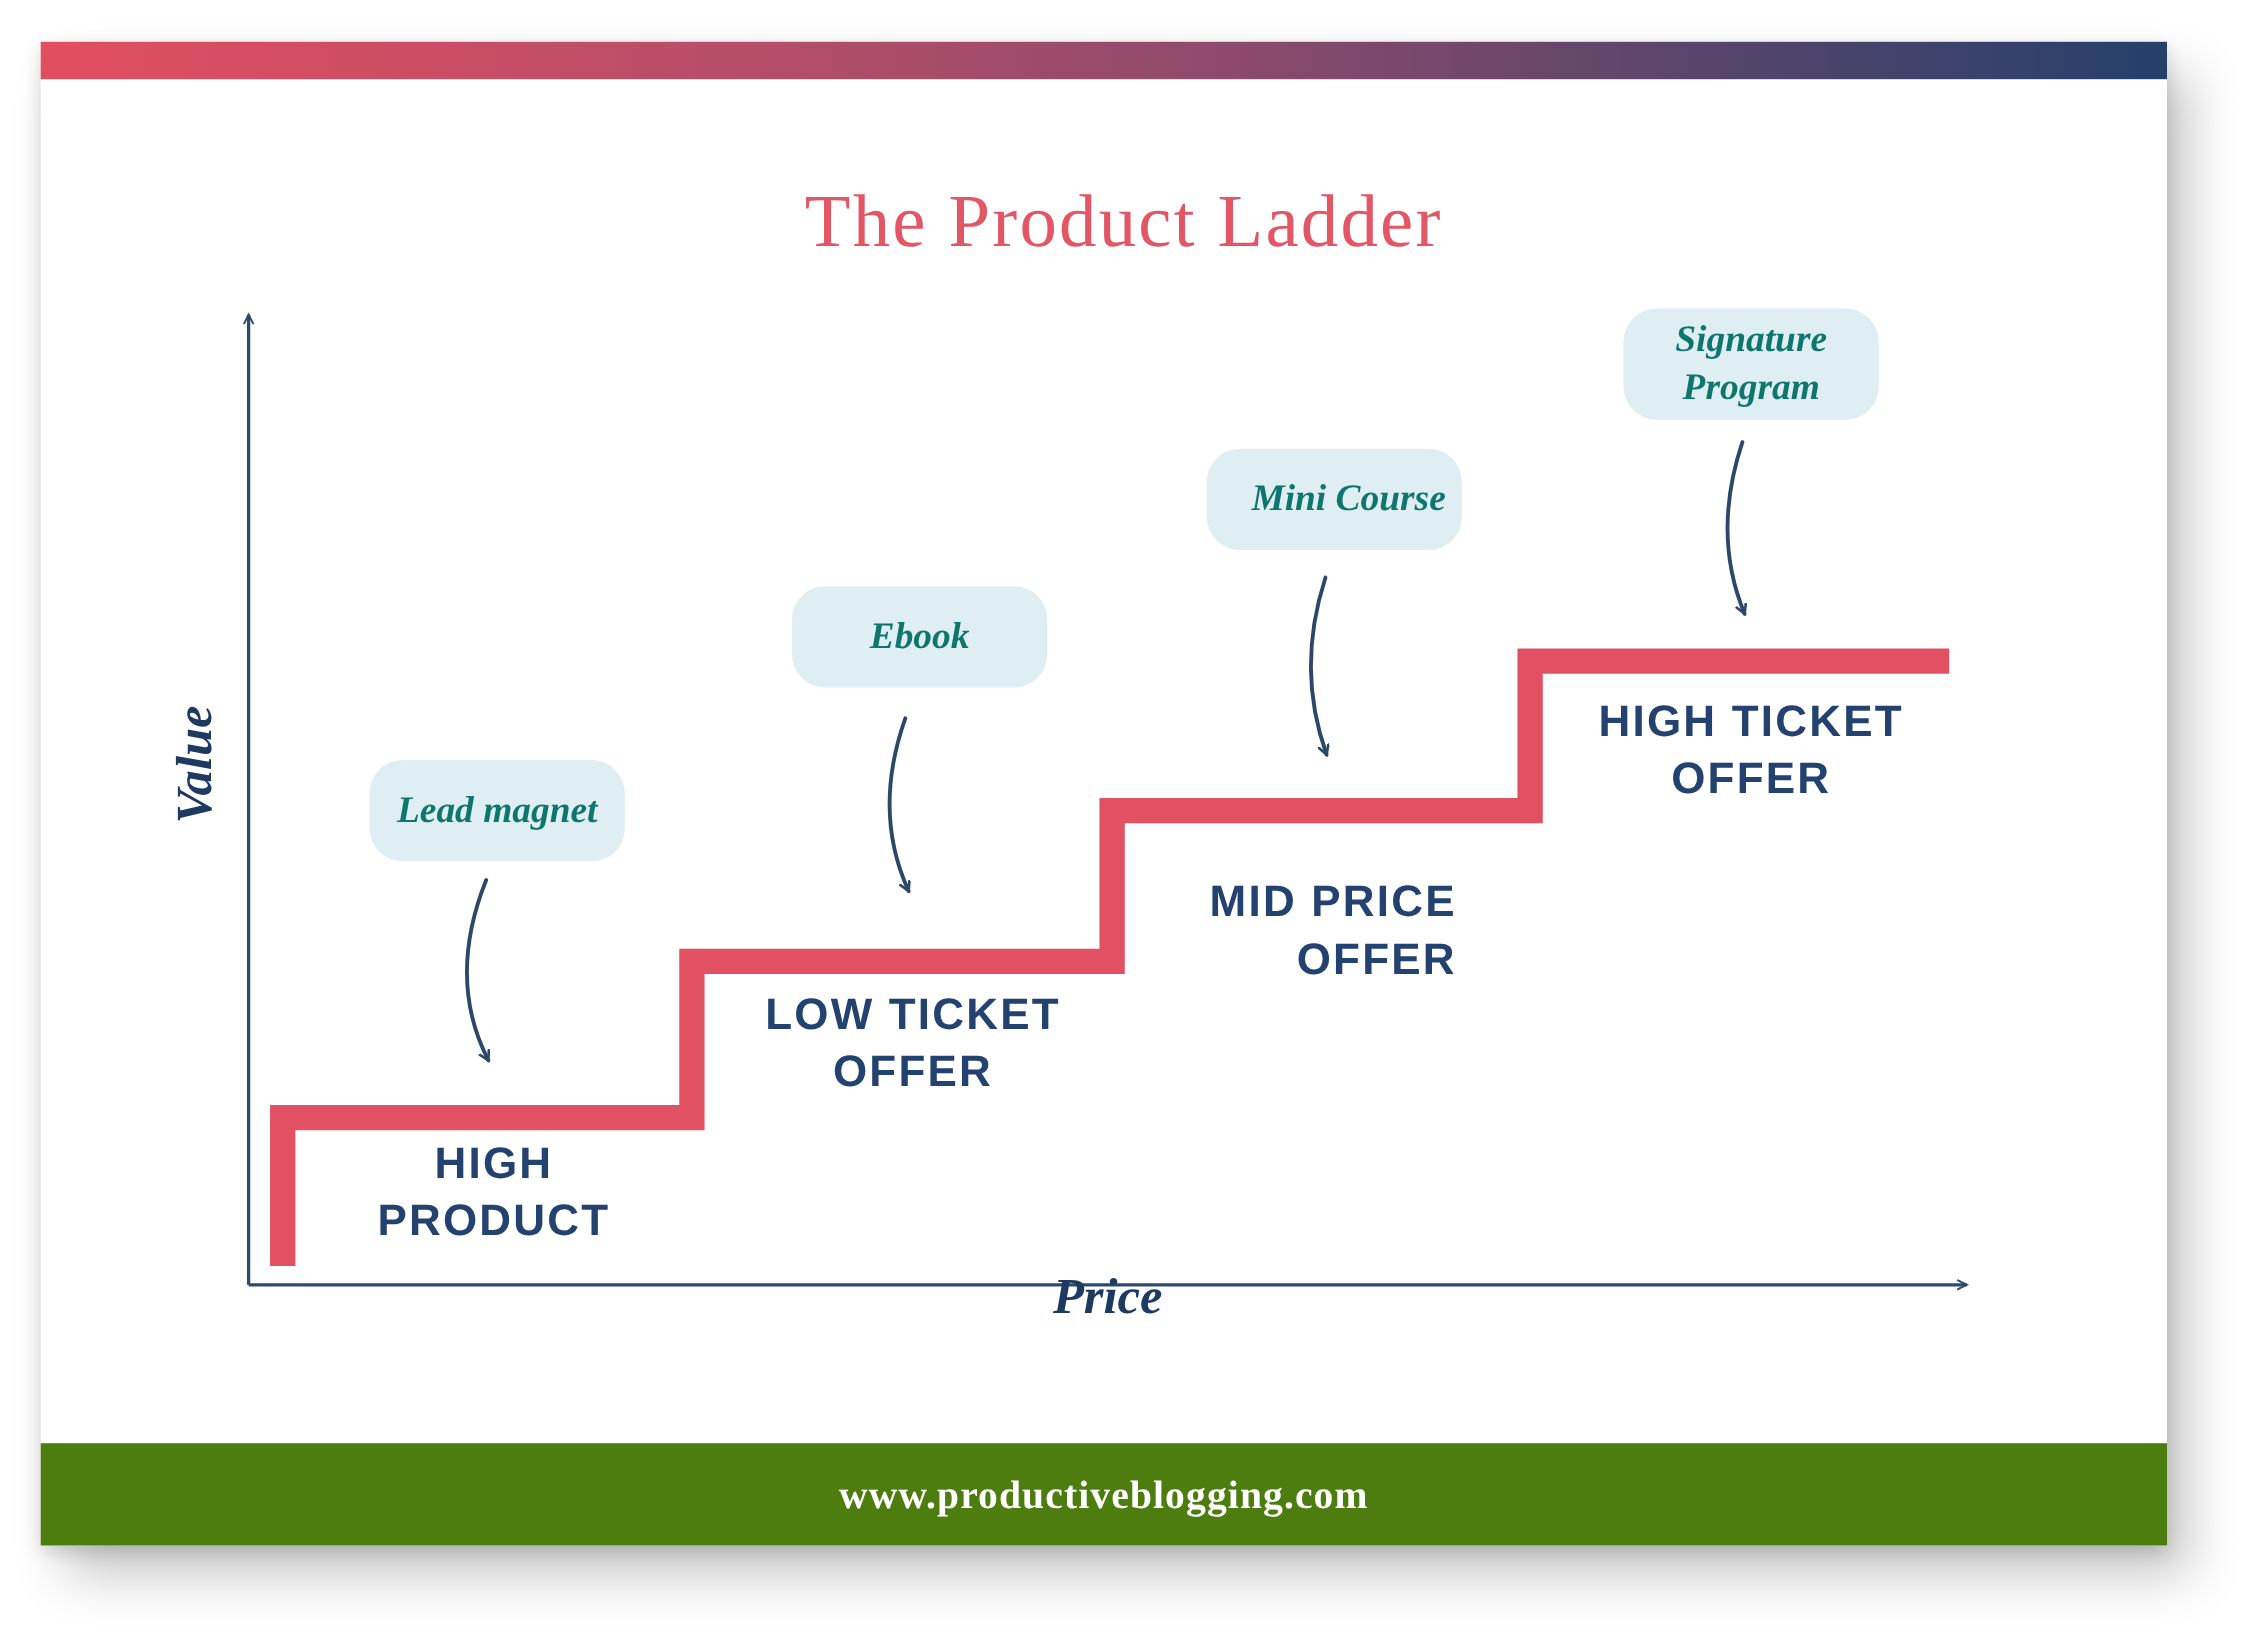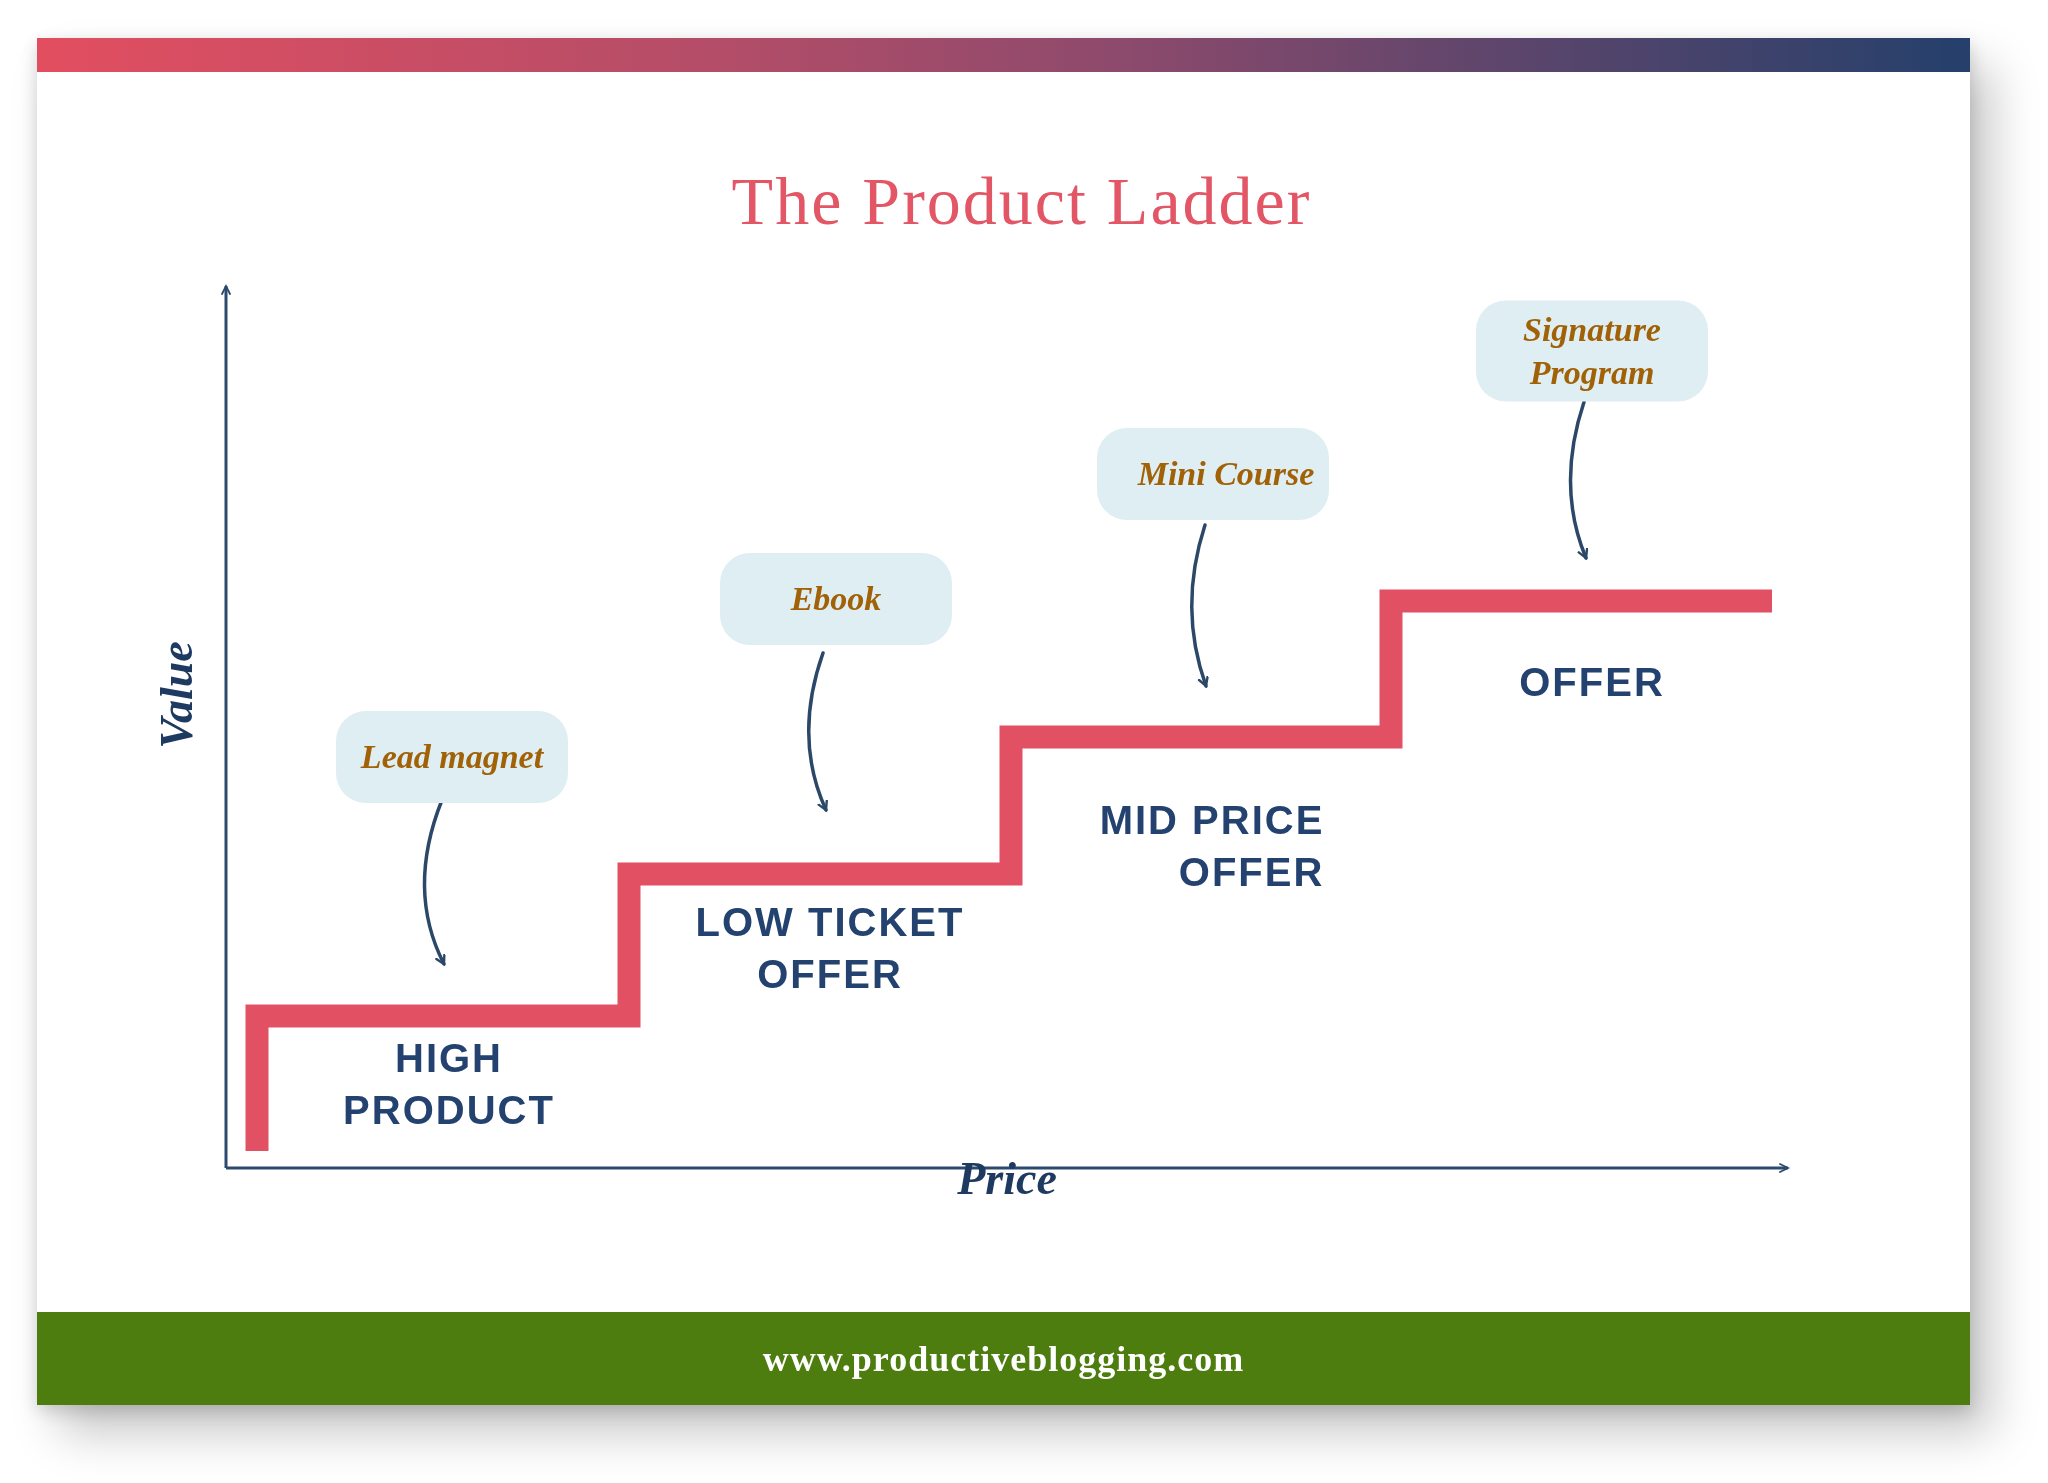--- a/index.html
+++ b/index.html
@@ -35,22 +35,21 @@
     box-sizing:border-box;
     transform:translate(-50%,-50%);
     background:#dfeef3;
     border-radius:30px;
     display:flex;align-items:center;justify-content:center;
     text-align:center;
     padding:8px 14px;
     font-family:"Liberation Serif", serif;
     font-style:italic;font-weight:700;
     font-size:34px;line-height:1.25;
-    color:#a16207;
-    margin-top:20px;
+    color:#0f766e;
   }
   .bubble-lead{left:452px;top:737px;}
   .bubble-ebook{left:836px;top:579px;}
   .bubble-mini{left:1213px;top:454px;padding-left:40px;}
   .bubble-signature{left:1592px;top:331px;}
   .step-label{
     position:absolute;
     transform:translate(-50%,-50%);
     text-align:center;
     font-family:"Liberation Sans", sans-serif;
@@ -138,20 +137,21 @@
   </div>
   <div class="step-label step-label-2">
     <div>LOW TICKET</div>
     <div>OFFER</div>
   </div>
   <div class="step-label step-label-3">
     <div>MID PRICE</div>
     <div>OFFER</div>
   </div>
   <div class="step-label step-label-4">
+    <div>HIGH TICKET</div>
     <div>OFFER</div>
   </div>
 
   <div class="axis-label value-label">Value</div>
   <div class="axis-label price-label">Price</div>
 
   <div class="bottombar">
     <span class="footer-url">www.productiveblogging.com</span>
   </div>
 

